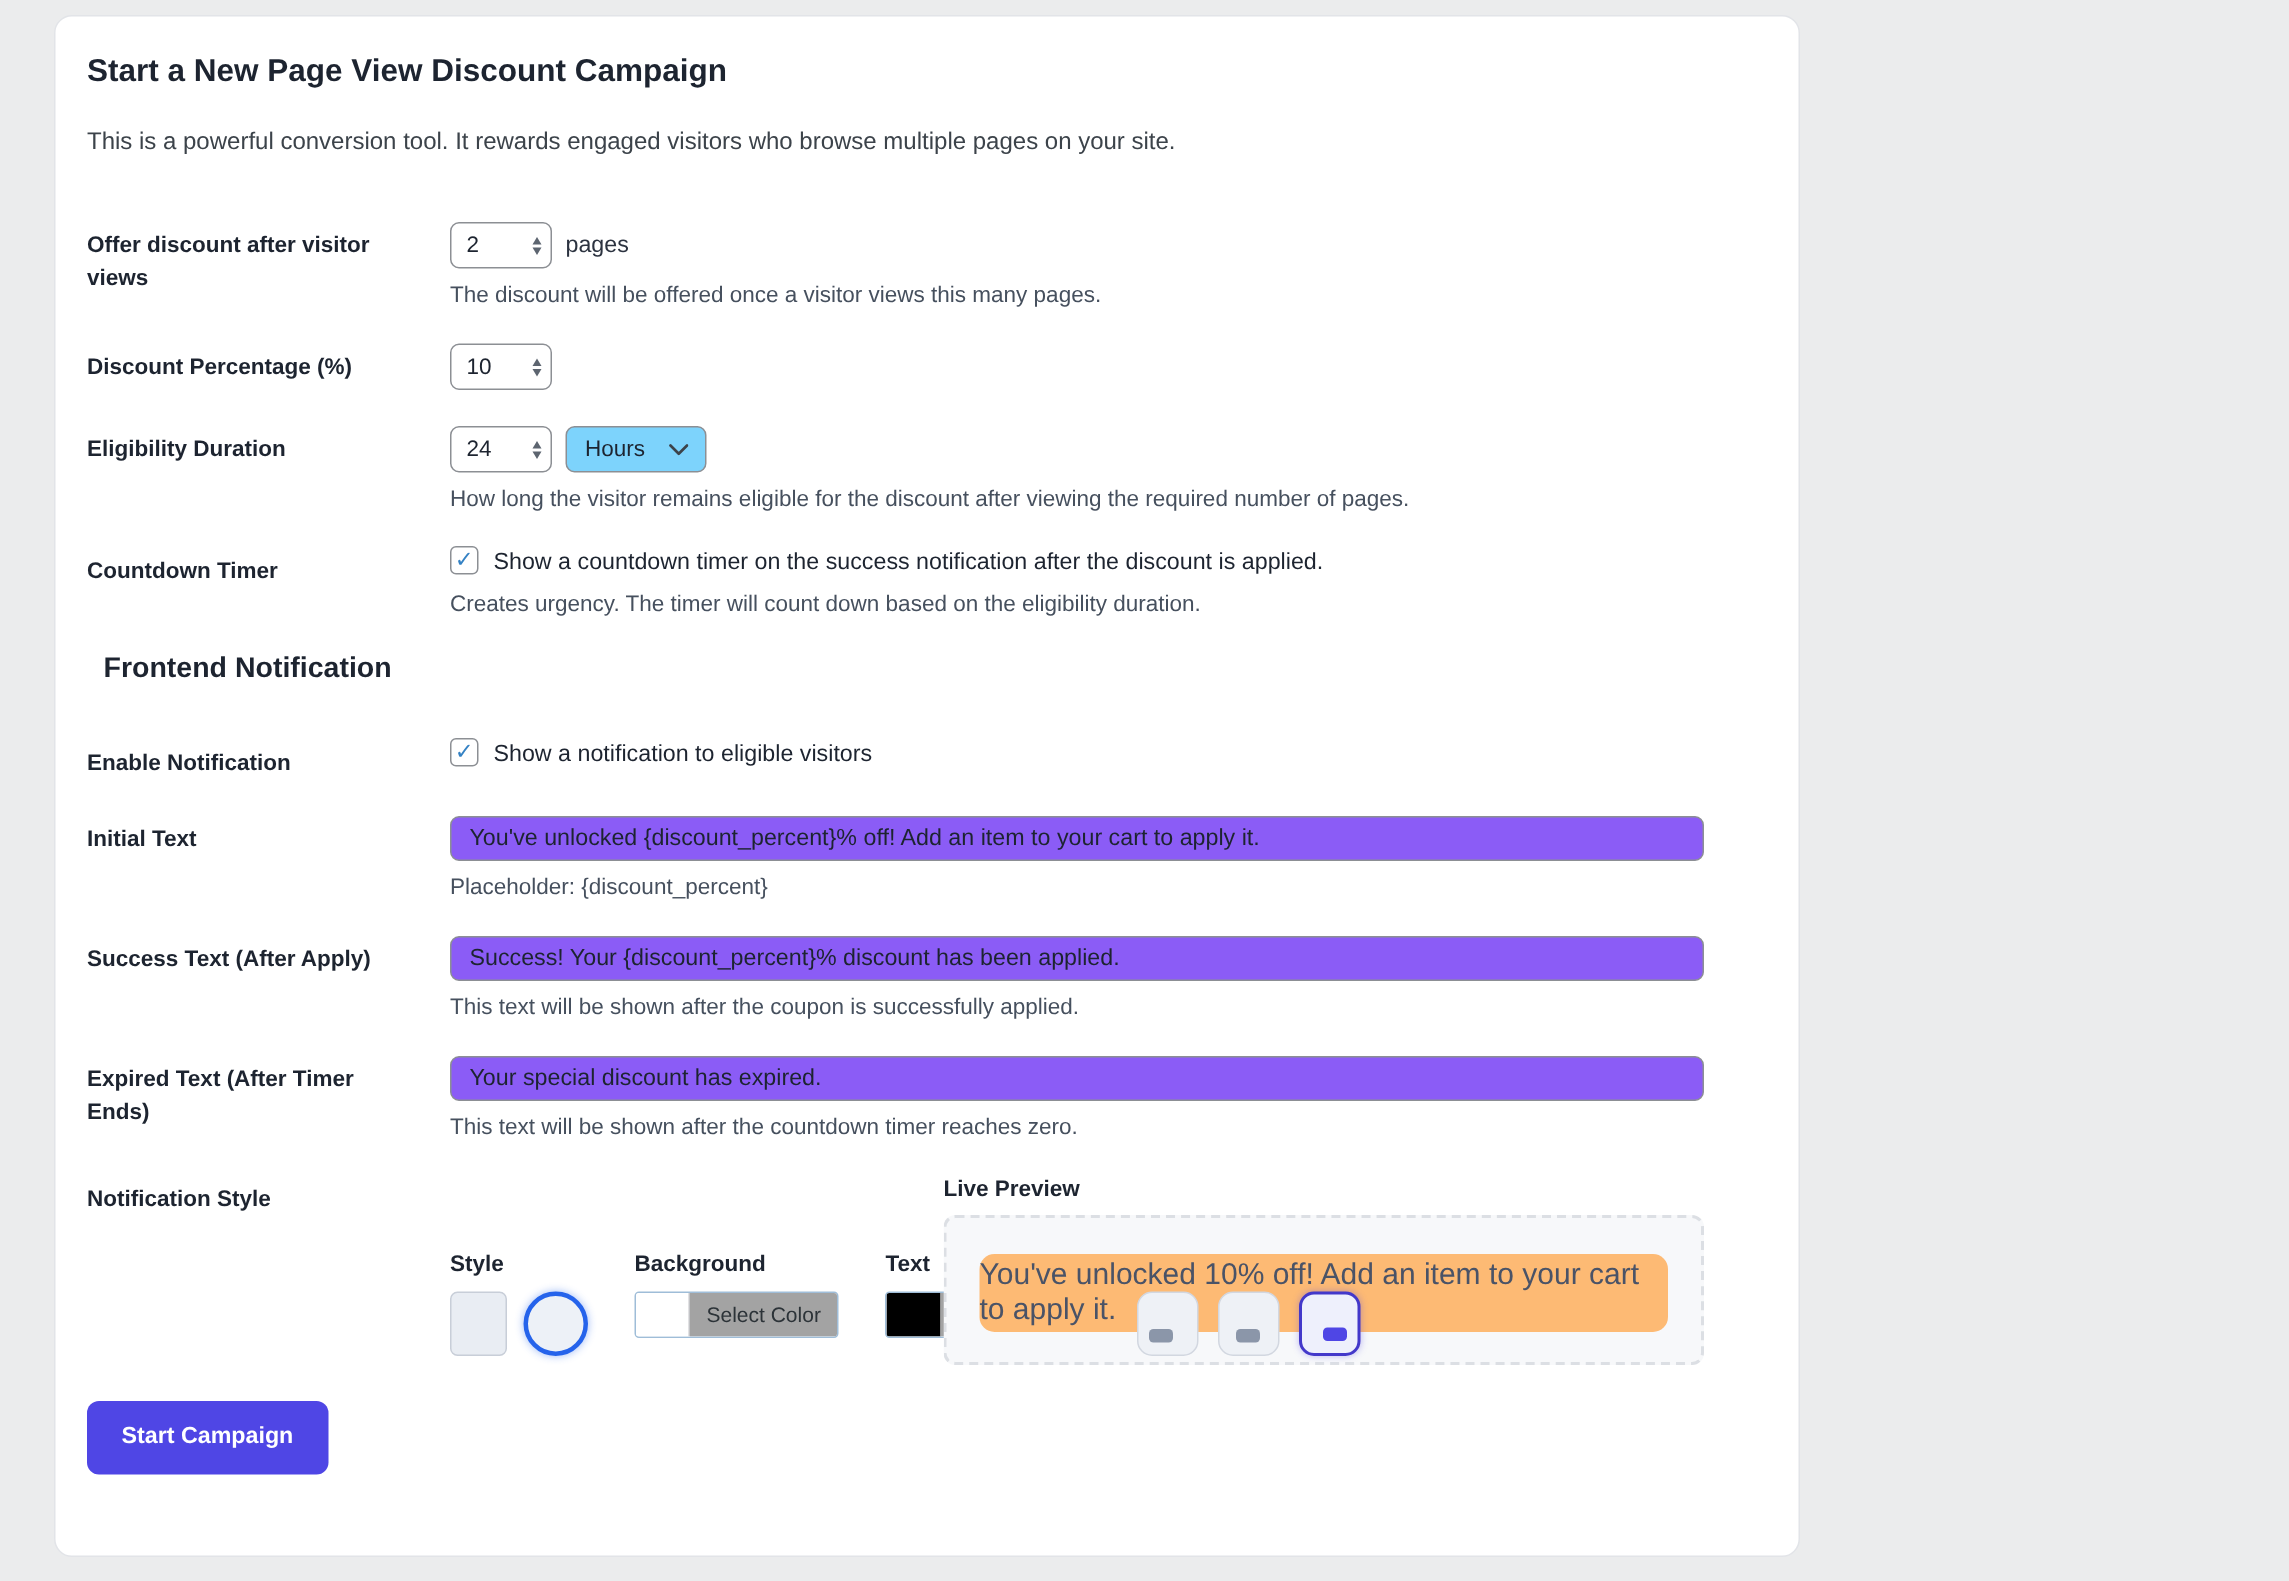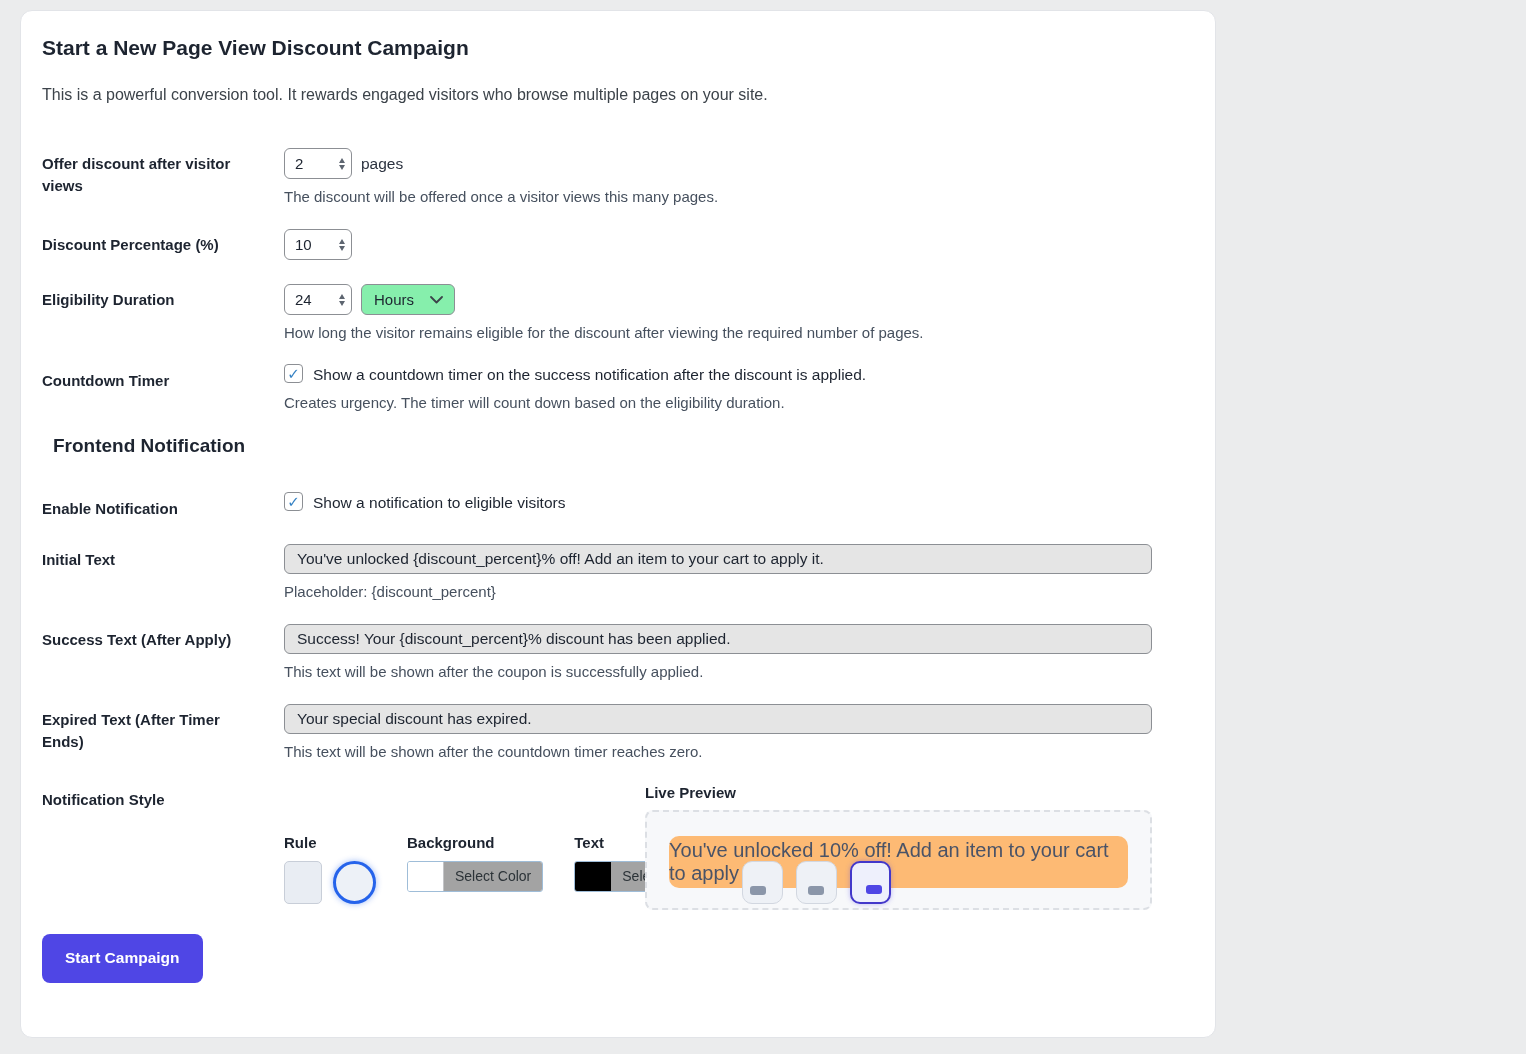--- a/index.html
+++ b/index.html
@@ -3,21 +3,21 @@
 <meta charset="utf-8">
 <style>
   * { box-sizing: border-box; }
   html,body { margin:0; padding:0; }
   body {
     font-family: "Liberation Sans", "DejaVu Sans", sans-serif;
     background:#ebeced;
     color:#1d2430;
     -webkit-font-smoothing:antialiased;
   }
-  .page { width:1236px; height:1054px; padding:10px 20px; }
+  .page { width:1236px; height:1054px; padding:10px 36px; }
   .card {
     background:#ffffff;
     border:1px solid #e2e4e8;
     border-radius:12px;
     height:1028px;
     padding:25px 21px;
     overflow:hidden;
   }
   .page-title { font-size:21px; font-weight:700; margin:0 0 26px 0; color:#1d2430; }
   .page-subtitle { font-size:16px; color:#3c434a; margin:0 0 44px 0; }
@@ -47,39 +47,39 @@
     width:32px; padding:0; font-size:15px; color:#1d2430;
     font-family:inherit;
   }
   .stepper { display:flex; flex-direction:column; align-items:center; gap:2px; cursor:pointer; }
   .tri-up { width:0; height:0; border-left:3.5px solid transparent; border-right:3.5px solid transparent; border-bottom:5px solid #5d6570; }
   .tri-down { width:0; height:0; border-left:3.5px solid transparent; border-right:3.5px solid transparent; border-top:5px solid #5d6570; }
 
   
   .select {
     display:inline-flex; align-items:center; gap:16px;
-    height:31px; background:#86efac;
+    height:31px; background:#7dd3fc;
     border:1px solid #8c8f94; border-radius:6px;
     padding:0 11px 0 12px; font-size:15px; color:#1d2430; cursor:pointer;
   }
   .select svg { display:block; }
 
   
   .check-row { display:flex; align-items:flex-start; gap:10px; font-size:15.5px; color:#1d2430; line-height:1.3; }
   .checkbox {
     width:19px; height:19px; flex:none; background:#fff;
     border:1px solid #8c8f94; border-radius:4px;
     display:inline-flex; align-items:center; justify-content:center;
     cursor:pointer; margin-top:-1px;
   }
   .checkbox .check { color:#3582c4; font-size:15px; font-weight:700; line-height:1; }
 
   
   .text-input {
-    width:100%; height:30px; background:#e5e5e5;
+    width:100%; height:30px; background:#8b5cf6;
     border:1px solid #8c8f94; border-radius:6px;
     padding:0 12px; font-size:15.5px; color:#1d2430;
     font-family:inherit; outline:none;
   }
 
   
   .style-row { display:flex; margin-bottom:12px; padding-right:42px; }
   .style-controls { flex:1; display:flex; gap:31px; padding-top:50px; min-width:0; }
   .style-group .group-label { font-size:15px; font-weight:700; color:#1d2430; margin-bottom:10px; }
   .shape-options { display:flex; align-items:center; gap:11px; }
@@ -257,21 +257,21 @@
         <div class="help-text">This text will be shown after the countdown timer reaches zero.</div>
       </div>
     </div>
 
     
     <div class="style-row">
       <div class="row-label">Notification Style</div>
 
       <div class="style-controls">
         <div class="style-group">
-          <div class="group-label">Rule</div>
+          <div class="group-label">Style</div>
           <div class="shape-options">
             <span class="shape-square"></span>
             <span class="shape-circle"></span>
           </div>
         </div>
 
         <div class="style-group">
           <div class="group-label">Background</div>
           <div class="color-picker">
             <span class="swatch swatch-white"></span>

